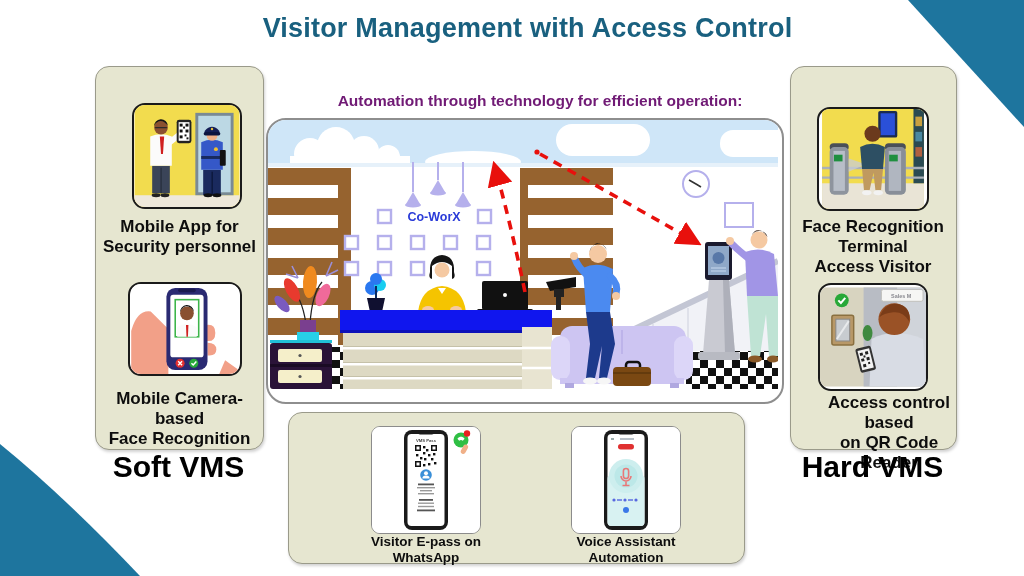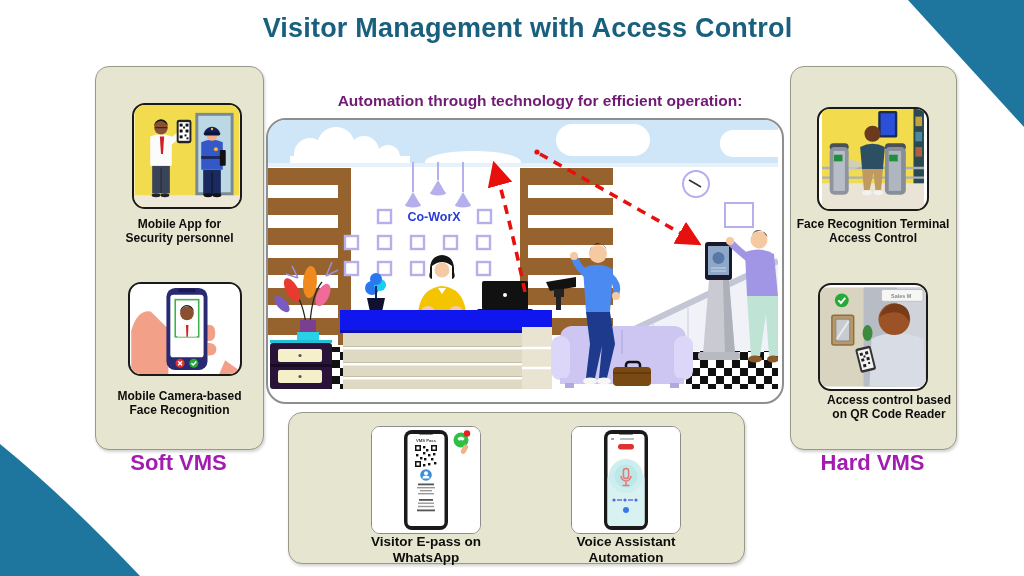--- a/index.html
+++ b/index.html
@@ -12,23 +12,23 @@
             color:#701a75;font-size:15.5px;font-weight:bold;}
   .panel{position:absolute;background:#e6e6d0;border:1px solid #9a9a8a;border-radius:14px;
          box-shadow:1px 2px 3px rgba(0,0,0,.18);}
   .panel-left{left:95px;top:66px;width:167px;height:382px;}
   .panel-right{left:790px;top:66px;width:165px;height:382px;}
   .panel-bottom{left:288px;top:412px;width:455px;height:150px;}
   .card-img{position:absolute;border:2px solid #1a1a1a;border-radius:13px;overflow:hidden;background:#fff;}
   .card-img svg{display:block;}
   .phone-card{position:absolute;border:1.5px solid #8c8c8c;border-radius:9px;overflow:hidden;background:#fff;}
   .card-label{position:absolute;text-align:center;color:#0d0d0d;font-weight:bold;
-              font-size:12px;line-height:1.18;}
+              font-size:17px;line-height:1.18;}
   .card-label-lg{font-size:13.5px;}
-  .vms-label{position:absolute;text-align:center;color:#a21caf;font-size:22px;font-weight:bold;}
+  .vms-label{position:absolute;text-align:center;color:#000000;font-size:30px;font-weight:bold;}
   .scene{position:absolute;left:266px;top:118px;width:514px;height:282px;background:#fff;
          border:2px solid #8e8e8e;border-radius:20px;overflow:hidden;}
 </style>
 </head>
 <body>
 
 <div class="canvas">
 
   <svg class="bg-corners" viewBox="0 0 1024 576">
     <path d="M908,0 L1024,0 L1024,127 Q960,57 908,0 Z" fill="#1e759e"></path>
@@ -166,21 +166,21 @@
           <path d="M40,40 Q53,33 66,40 L64,63 L42,63 Z" fill="#2d4f63"></path>
           <circle cx="53" cy="26" r="8.5" fill="#6b3a1d"></circle>
           <path d="M42,63 L64,63 L62,85 L56,85 L54,67 L50,85 L44,85 Z" fill="#c09a5f"></path>
           <ellipse cx="47" cy="88" rx="5" ry="2.5" fill="#f2f2f2"></ellipse>
           <ellipse cx="59" cy="88" rx="5" ry="2.5" fill="#f2f2f2"></ellipse>
         </g>
       </svg>
     </div>
     <div class="card-label" style="left:2px;top:150px;width:160px;">
       <div>Face Recognition Terminal</div>
-      <div>Access Control</div>
+      <div>Access Visitor</div>
     </div>
 
     <div class="card-img" style="left:27px;top:216px;width:106px;height:104px;">
       <svg viewBox="0 0 107 100" width="106" height="104">
         <rect x="0" y="0" width="107" height="100" fill="#d8d4c0"></rect>
         <rect x="44" y="0" width="34" height="100" fill="#b8bcc4"></rect>
         <rect x="78" y="0" width="29" height="100" fill="#d0d4da"></rect>
         <g>
           <rect x="62" y="2" width="42" height="12" rx="2" fill="#f6f6f4" stroke="#c0c0bc"></rect>
           <text x="82" y="10.5" font-size="5.5" fill="#8a8a90" text-anchor="middle" font-family="Liberation Sans, sans-serif" font-weight="bold">Sales M</text>

